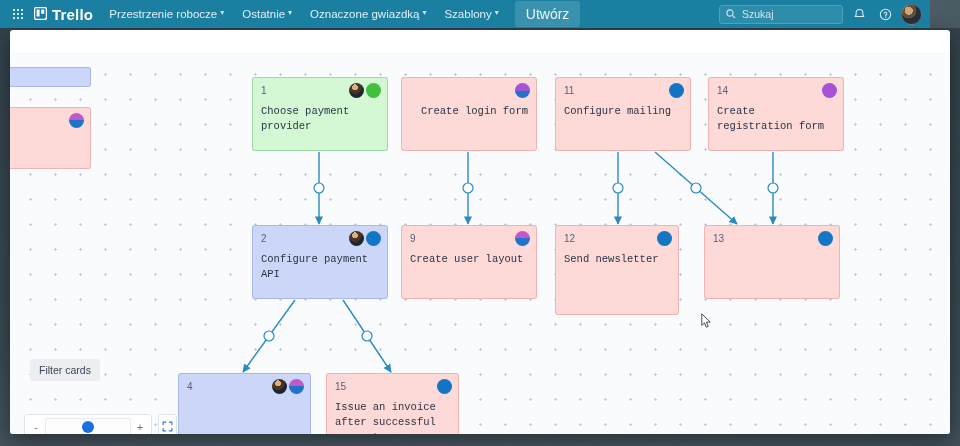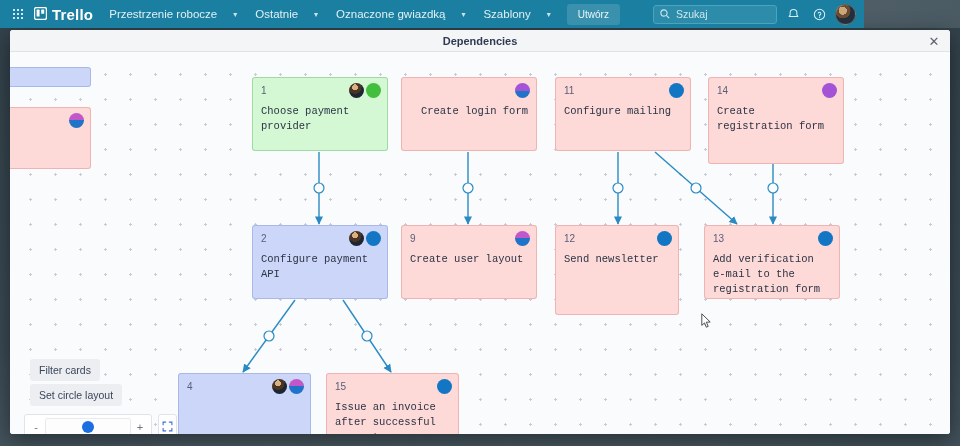--- a/index.html
+++ b/index.html
@@ -27,49 +27,49 @@
   }
   #backdrop-texture {
     position: absolute; left: 0; bottom: 0; right: 0; height: 120px;
     background:
       radial-gradient(ellipse at 20% 100%, rgba(255,255,255,.05), transparent 60%),
       radial-gradient(ellipse at 75% 100%, rgba(255,255,255,.04), transparent 60%);
   }
 
   
   #topbar {
-    position: absolute; left: 0; top: 0; width: 864px; height: 28px;
+    position: absolute; left: 0; top: 0; width: 930px; height: 28px;
     background: #1a7fa0;
     display: flex; align-items: center;
     padding: 0 8px;
     z-index: 40;
   }
   .nav-left { display: flex; align-items: center; gap: 2px; }
   .grid-icon {
     width: 20px; height: 22px;
     display: flex; align-items: center; justify-content: center;
     border-radius: 3px;
   }
   .grid-icon svg { display: block; }
   .brand {
     display: flex; align-items: center; gap: 5px;
     padding: 0 6px 0 4px;
     color: #fff; font-weight: bold; font-size: 15px;
     letter-spacing: .2px;
   }
   .nav-item {
-    display: flex; align-items: center; gap: 16px;
+    display: flex; gap: 3px;
     color: #dff0f5; font-size: 11.5px;
     padding: 4px 8px; border-radius: 3px;
     white-space: nowrap;
   }
   .nav-item .chev { font-size: 8px; opacity: .9; }
   .nav-create {
     background: rgba(255,255,255,.14);
-    color: #eaf6fa; font-size: 10px;
+    color: #eaf6fa; font-size: 14px;
     padding: 5px 11px; border-radius: 3px; margin-left: 6px;
   }
   .nav-right {
     margin-left: auto;
     display: flex; align-items: center; gap: 6px;
   }
   #search-box {
     display: flex; align-items: center; gap: 6px;
     width: 124px; height: 19px;
     background: #2e8cab;
@@ -287,24 +287,20 @@
         <circle cx="7" cy="7" r="5.6" fill="none" stroke="#d7eef6" stroke-width="1.1"></circle>
         <path d="M5.6 5.5 a1.5 1.5 0 1 1 1.6 2 v1" fill="none" stroke="#d7eef6" stroke-width="1.1" stroke-linecap="round"></path>
         <circle cx="7.1" cy="10" r=".65" fill="#d7eef6"></circle>
       </svg>
     </div>
     <div id="avatar-top"></div>
   </div>
 </div>
 
 <div id="modal">
-  <div id="modal-header">
-    <div id="modal-title">Dependencies</div>
-    <div id="modal-close">✕</div>
-  </div>
 
   <div id="canvas">
 
     <svg id="links" viewBox="0 0 940 382" preserveAspectRatio="none">
       <defs>
         <marker id="arrow" markerWidth="7" markerHeight="7" refX="5.4" refY="3.2" orient="auto">
           <path d="M0,0.3 L6,3.2 L0,6.1 z" fill="#2a8bc4"></path>
         </marker>
       </defs>
       <g id="link-group">
@@ -352,21 +348,21 @@
             <div class="badge purpleblue"></div>
           </div>
         </div>
         <div class="card pink" style="left: 546px; top: 26px; width: 134px; height: 72px;">
           <div class="card-num">11</div>
           <div class="card-title">Configure mailing</div>
           <div class="badges">
             <div class="badge blue"></div>
           </div>
         </div>
-        <div class="card pink" style="left: 699px; top: 26px; width: 134px; height: 85px;">
+        <div class="card pink" style="left: 699px; top: 26px; width: 134px; height: 72px;">
           <div class="card-num">14</div>
           <div class="card-title">Create registration form</div>
           <div class="badges">
             <div class="badge purple"></div>
           </div>
         </div>
         <div class="card blue" style="left: 243px; top: 174px; width: 134px; height: 72px;">
           <div class="card-num">2</div>
           <div class="card-title">Configure payment API</div>
           <div class="badges">
@@ -383,21 +379,20 @@
         </div>
         <div class="card pink" style="left: 546px; top: 174px; width: 122px; height: 88px;">
           <div class="card-num">12</div>
           <div class="card-title">Send newsletter</div>
           <div class="badges">
             <div class="badge blue"></div>
           </div>
         </div>
         <div class="card pink" style="left: 695px; top: 174px; width: 134px; height: 72px;">
           <div class="card-num">13</div>
-          <div class="card-title">Add verification e-mail to the registration form</div>
           <div class="badges">
             <div class="badge blue"></div>
           </div>
         </div>
         <div class="card blue" style="left: 169px; top: 322px; width: 131px; height: 72px;">
           <div class="card-num">4</div>
           <div class="badges">
             <div class="badge photo"></div>
             <div class="badge pinkblue"></div>
           </div>
@@ -405,21 +400,20 @@
         <div class="card pink" style="left: 317px; top: 322px; width: 131px; height: 72px;">
           <div class="card-num">15</div>
           <div class="card-title">Issue an invoice after successful payment</div>
           <div class="badges">
             <div class="badge blue"></div>
           </div>
         </div>
       </div>
 
     <div class="ctl-btn" style="left:20px; top:307px;">Filter cards</div>
-    <div class="ctl-btn" style="left:20px; top:332px;">Set circle layout</div>
 
     <div id="zoom-bar">
       <div id="zoom-minus">-</div>
       <div id="zoom-track">
         <div id="zoom-handle"></div>
       </div>
       <div id="zoom-plus">+</div>
     </div>
 
     <div id="fit-btn">

